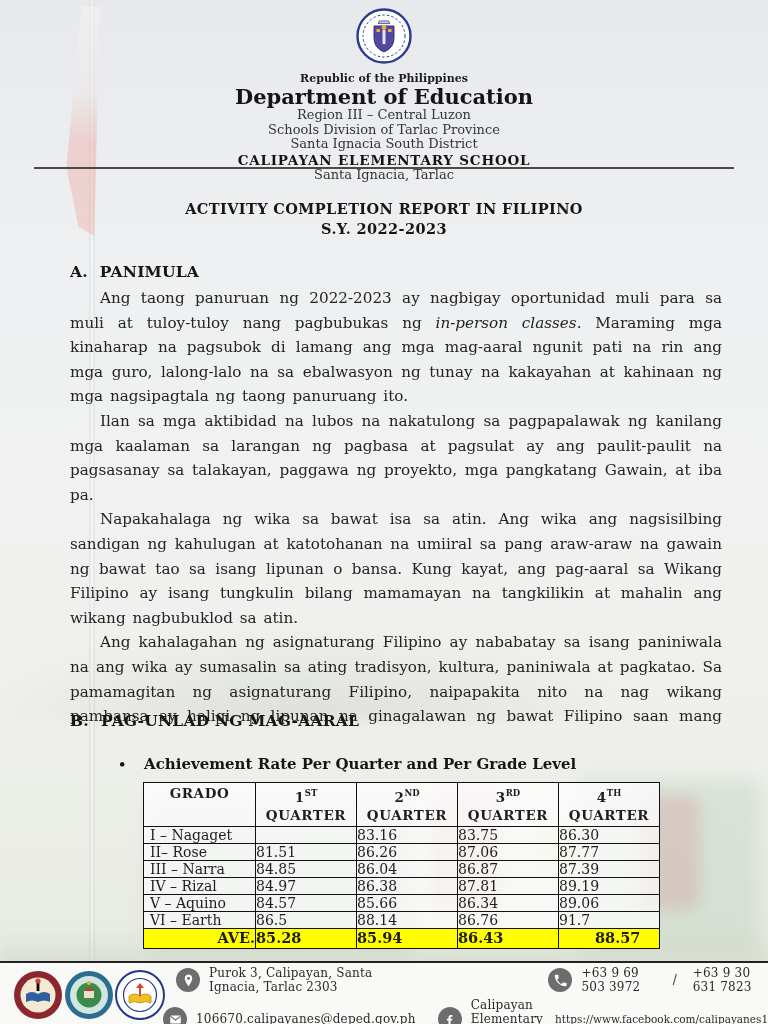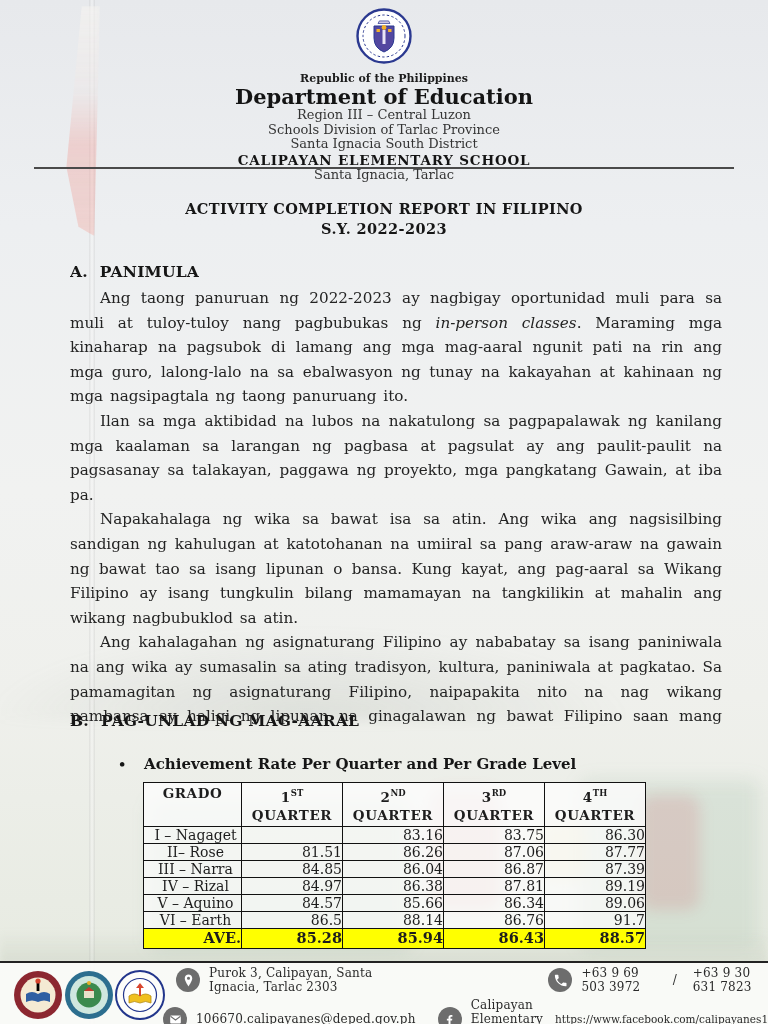--- a/index.html
+++ b/index.html
@@ -58,24 +58,24 @@
   .section-b { position:absolute; top:711px; left:70px; width:652px; }
   .bullet-line { position:absolute; top:755px; left:118px; font-weight:bold; font-size:15px; color:#161616; }
   .bullet-line .marker { display:inline-block; width:26px; font-size:13px; }
 
   
   .ach-table { position:absolute; top:782px; left:143px; border-collapse:collapse;
     font-size:14px; color:#1d1d1d; }
   .ach-table th, .ach-table td { border:1.6px solid #111; }
   .ach-table th { width:101px; background:rgba(253,253,253,.82); font-size:13.5px;
     letter-spacing:.6px; vertical-align:top; padding:1px 0 2px; line-height:18px; }
-  .ach-table th.c-grade { width:98px; }
+  .ach-table th.c-grade { width:112px; }
   .ach-table th sup { font-size:8.5px; vertical-align:super; letter-spacing:0; }
-  .ach-table td { height:17px; line-height:16px; text-align:right; background:rgba(253,253,253,.72); }
-  .ach-table td.grade { text-align:center; padding-left:6px; }
+  .ach-table td { height:17px; line-height:16px; text-align:left; background:rgba(253,253,253,.72); }
+  .ach-table td.grade { text-align:left; padding-left:6px; }
   .ach-table tr.ave-row td { font-weight:bold; font-size:14.5px; height:20px; }
   .ach-table tr.ave-row td.grade { text-align:right; }
 
   
   .doc-footer { position:absolute; top:961px; left:0; width:768px; height:63px;
     background:rgba(251,251,248,.92); border-top:2px solid #222; }
   .logos { position:absolute; left:13px; top:7px; display:flex; gap:1px; }
   .logos svg { width:50px; height:50px; }
   .f-row1 { position:absolute; left:176px; top:3px; display:flex; align-items:center; }
   .f-row2 { position:absolute; left:163px; top:35px; display:flex; align-items:center; }

